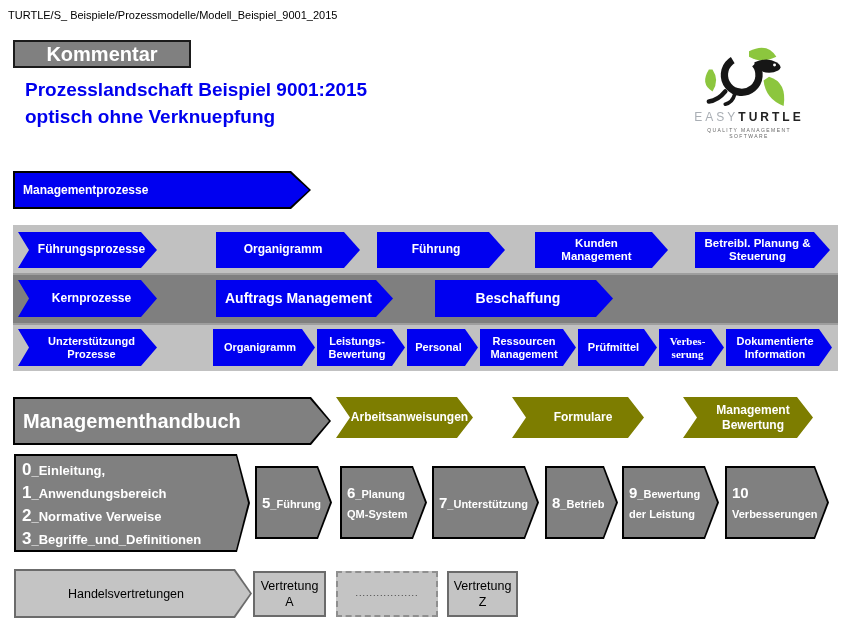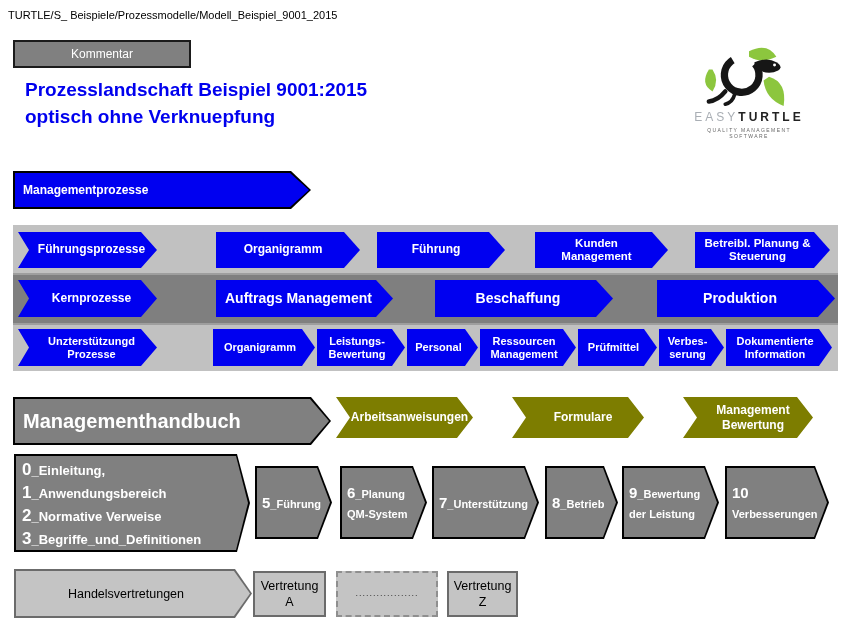--- a/index.html
+++ b/index.html
@@ -44,21 +44,21 @@
 </style>
 </head>
 <body>
 
 <div id="canvas">
 
   <div class="abs" style="left:8px;top:9px;font-size:11px;color:#000;">TURTLE/S_ Beispiele/Prozessmodelle/Modell_Beispiel_9001_2015</div>
 
   <div class="abs" style="left:13px;top:40px;width:178px;height:28px;background:var(--gray_shape);
        border:2px solid #1b1b1b;display:flex;align-items:center;justify-content:center;box-sizing:border-box;">
-    <span style="color:#fff;font-size:12px;">Kommentar</span>
+    <span style="color:#fff;font-size:20px;font-weight:bold;">Kommentar</span>
   </div>
 
   <div class="abs" style="left:25px;top:76px;font-size:19px;font-weight:bold;line-height:27px;color:var(--blue_text);">
     <div>Prozesslandschaft Beispiel 9001:2015</div>
     <div>optisch ohne Verknuepfung</div>
   </div>
 
   <div class="abs" style="left:694px;top:44px;width:110px;">
     <svg width="110" height="62" viewBox="0 0 120 68">
       <path d="M60 8 q20 -10 30 6 q-16 8 -30 0 z" fill="var(--logo_green)"></path>
@@ -108,23 +108,20 @@
 
   <div class="parrow chev" style="--p:16px;--n:11px;left:18px;top:280px;width:139px;height:37px;">
     <span class="lbl" style="font-size:12px;padding-left:8px;">Kernprozesse</span>
   </div>
   <div class="parrow pent" style="--p:17px;left:216px;top:280px;width:177px;height:37px;">
     <span class="lbl" style="font-size:14px;padding-right:12px;">Auftrags Management</span>
   </div>
   <div class="parrow pent" style="--p:17px;left:435px;top:280px;width:178px;height:37px;">
     <span class="lbl" style="font-size:14px;padding-right:12px;">Beschaffung</span>
   </div>
-  <div class="parrow pent" style="--p:17px;left:657px;top:280px;width:178px;height:37px;">
-    <span class="lbl" style="font-size:14px;padding-right:12px;">Produktion</span>
-  </div>
 
   <div class="parrow chev" style="--p:16px;--n:11px;left:18px;top:329px;width:139px;height:37px;">
     <span class="lbl" style="font-size:11px;padding-left:8px;">Unzterstützungd
 Prozesse</span>
   </div>
   <div class="parrow pent" style="--p:13px;left:213px;top:329px;width:102px;height:37px;">
     <span class="lbl" style="font-size:11px;padding-right:8px;">Organigramm</span>
   </div>
   <div class="parrow pent" style="--p:13px;left:317px;top:329px;width:88px;height:37px;">
     <span class="lbl" style="font-size:11px;padding-right:8px;">Leistungs-
@@ -134,21 +131,21 @@
     <span class="lbl" style="font-size:11px;padding-right:8px;">Personal</span>
   </div>
   <div class="parrow pent" style="--p:13px;left:480px;top:329px;width:96px;height:37px;">
     <span class="lbl" style="font-size:11px;padding-right:8px;">Ressourcen
 Management</span>
   </div>
   <div class="parrow pent" style="--p:13px;left:578px;top:329px;width:79px;height:37px;">
     <span class="lbl" style="font-size:11px;padding-right:8px;">Prüfmittel</span>
   </div>
   <div class="parrow pent" style="--p:13px;left:659px;top:329px;width:65px;height:37px;">
-    <span class="lbl" style="font-size:11px;padding-right:8px;">Verbes-
+    <span class="lbl" style="font-size:11px;padding-right:8px;font-family:Liberation Serif, serif;">Verbes-
 serung</span>
   </div>
   <div class="parrow pent" style="--p:13px;left:726px;top:329px;width:106px;height:37px;">
     <span class="lbl" style="font-size:11px;padding-right:8px;">Dokumentierte
 Information</span>
   </div>
 
   <div class="shape" style="left:13px;top:397px;width:318px;height:48px;">
     <div class="bg pent" style="--p:20px;background:#000;"></div>
     <div class="in pent" style="--p:19px;background:var(--gray_shape);"></div>

